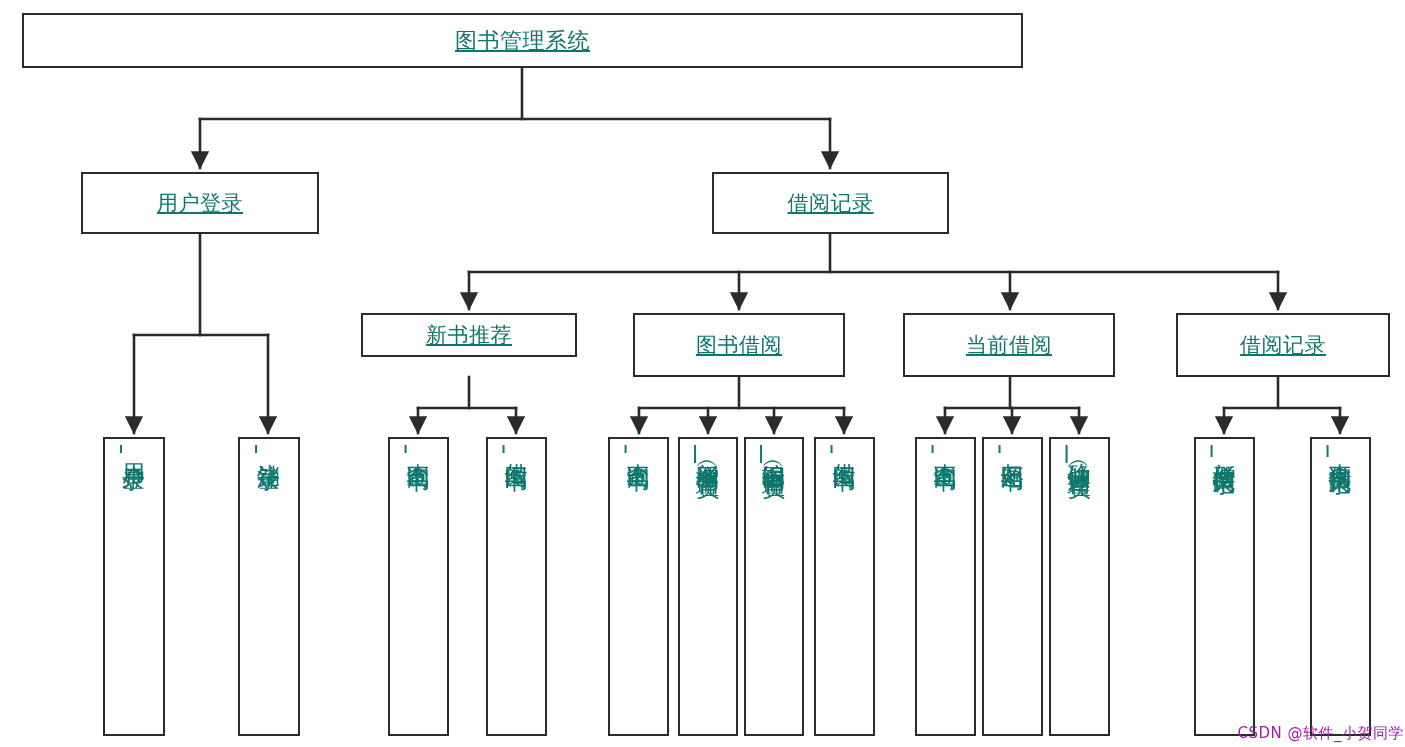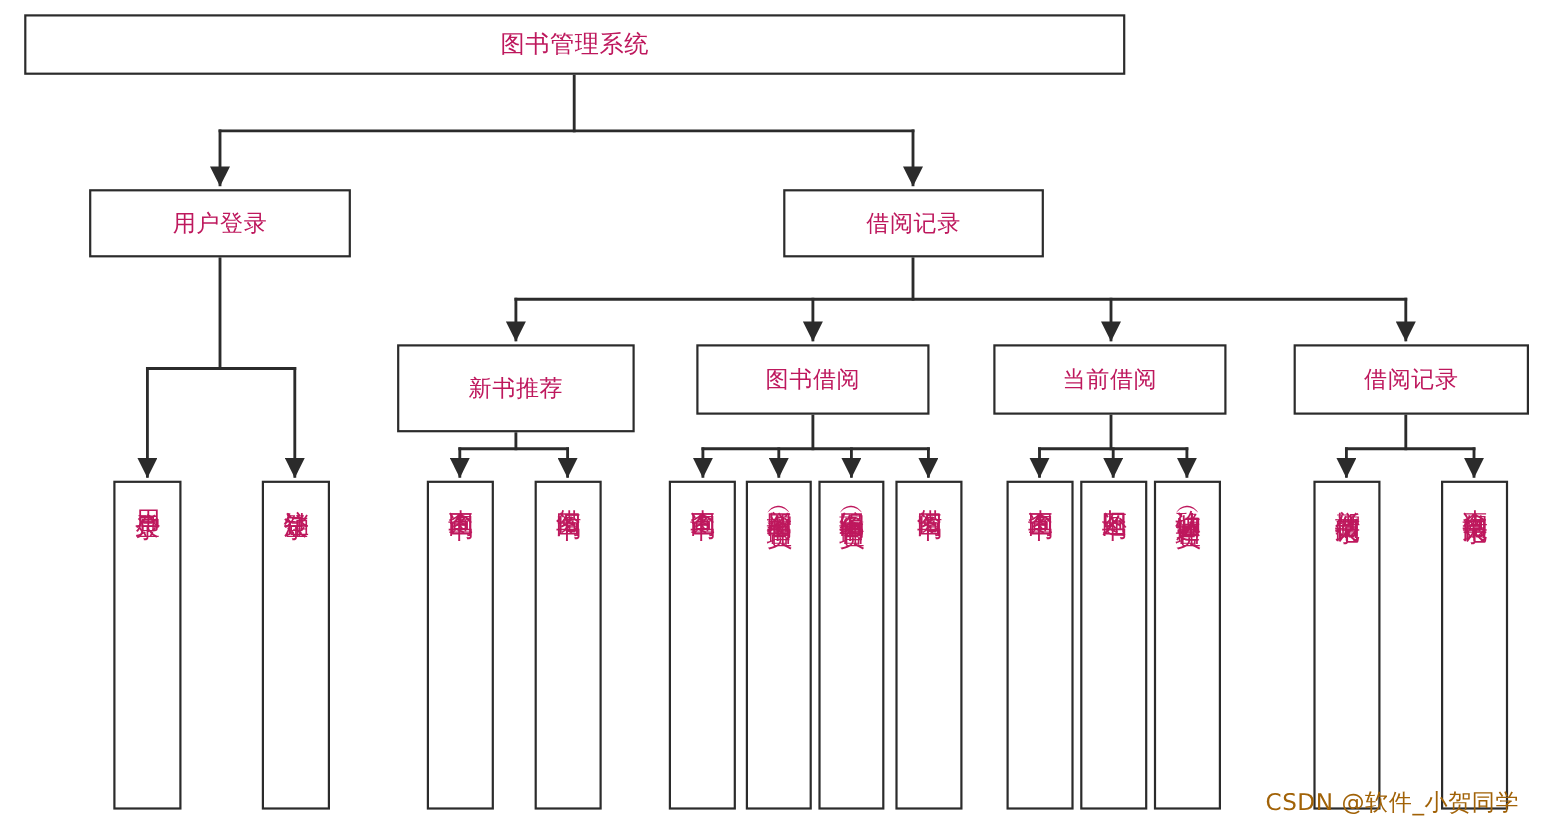--- a/index.html
+++ b/index.html
@@ -27,21 +27,22 @@
     pointer-events: none;
   }
   .node {
     position: absolute;
     box-sizing: border-box;
     border: 2px solid #2b2b2b;
     background: #ffffff;
     display: flex;
     align-items: center;
     justify-content: center;
-    color: #be185d;
+    color: #0f766e;
+    text-decoration: underline;
   }
   .node .label {
     display: block;
     text-align: center;
     line-height: 1.18;
     letter-spacing: 0.5px;
   }
   
   .node.horiz .label {
     font-size: 21px;
@@ -59,24 +60,24 @@
   .node.vert .label {
     writing-mode: vertical-rl;
     text-orientation: upright;
     font-size: 23px;
     line-height: 1.05;
     letter-spacing: 2px;
     white-space: nowrap;
   }
   .watermark {
     position: absolute;
-    right: 24px;
+    right: 1px;
     bottom: 4px;
-    font-size: 21px;
-    color: #a16207;
+    font-size: 15px;
+    color: #a21caf;
     white-space: nowrap;
     letter-spacing: 0.5px;
   }
 </style>
 </head>
 <body>
 
 <div id="canvas">
 
   <svg id="edges" viewBox="0 0 1405 747" xmlns="http://www.w3.org/2000/svg">
@@ -134,21 +135,21 @@
   </div>
 
   <div class="node horiz" style="left:81px; top:172px; width:238px; height:62px;">
     <span class="label">用户登录</span>
   </div>
 
   <div class="node horiz" style="left:712px; top:172px; width:237px; height:62px;">
     <span class="label">借阅记录</span>
   </div>
 
-  <div class="node horiz" style="left:361px; top:313px; width:216px; height:80px;">
+  <div class="node horiz" style="left:361px; top:313px; width:216px; height:44px;">
     <span class="label">新书推荐</span>
   </div>
 
   <div class="node horiz" style="left:903px; top:313px; width:212px; height:64px;">
     <span class="label">当前借阅</span>
   </div>
 
   <div class="node horiz" style="left:633px; top:313px; width:212px; height:64px;">
     <span class="label">图书借阅</span>
   </div>

